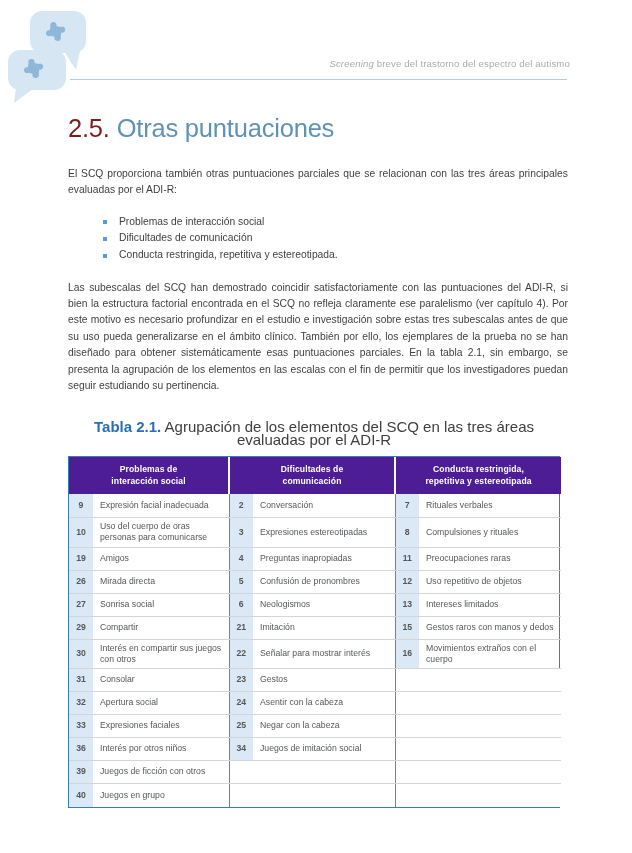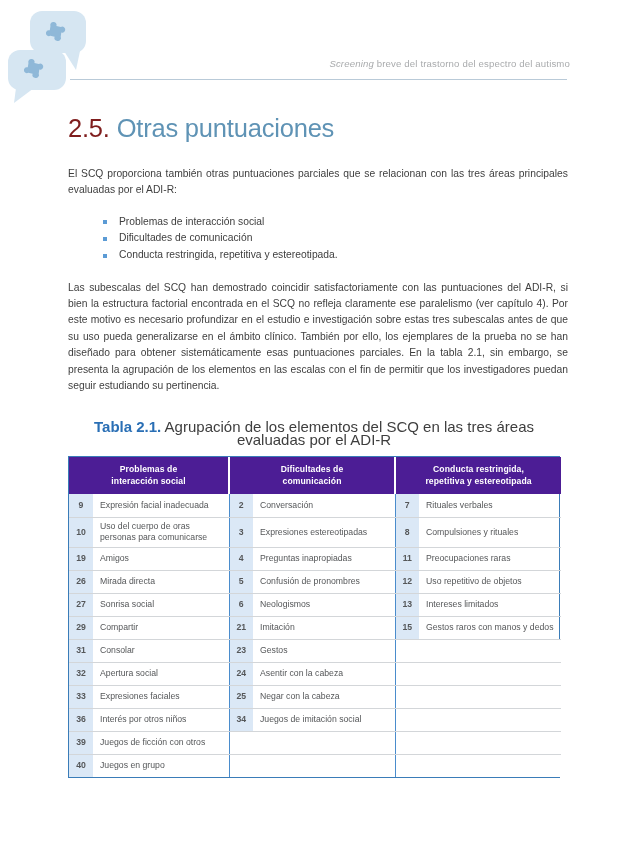--- a/index.html
+++ b/index.html
@@ -309,20 +309,28 @@
             <td class="lbl">Intereses limitados</td>
           </tr>
           <tr style="height: 23px;">
             <td class="num">29</td>
             <td class="lbl">Compartir</td>
             <td class="num divider">21</td>
             <td class="lbl">Imitación</td>
             <td class="num divider">15</td>
             <td class="lbl">Gestos raros con manos y dedos</td>
           </tr>
+          <tr style="height: 28px;">
+            <td class="num">30</td>
+            <td class="lbl">Interés en compartir sus juegos con otros</td>
+            <td class="num divider">22</td>
+            <td class="lbl">Señalar para mostrar interés</td>
+            <td class="num divider">16</td>
+            <td class="lbl">Movimientos extraños con el cuerpo</td>
+          </tr>
           <tr style="height: 23px;">
             <td class="num">31</td>
             <td class="lbl">Consolar</td>
             <td class="num divider">23</td>
             <td class="lbl">Gestos</td>
             <td class="num empty divider" style="background: rgb(255, 255, 255);"></td>
             <td class="lbl empty"></td>
           </tr>
           <tr style="height: 23px;">
             <td class="num">32</td>

